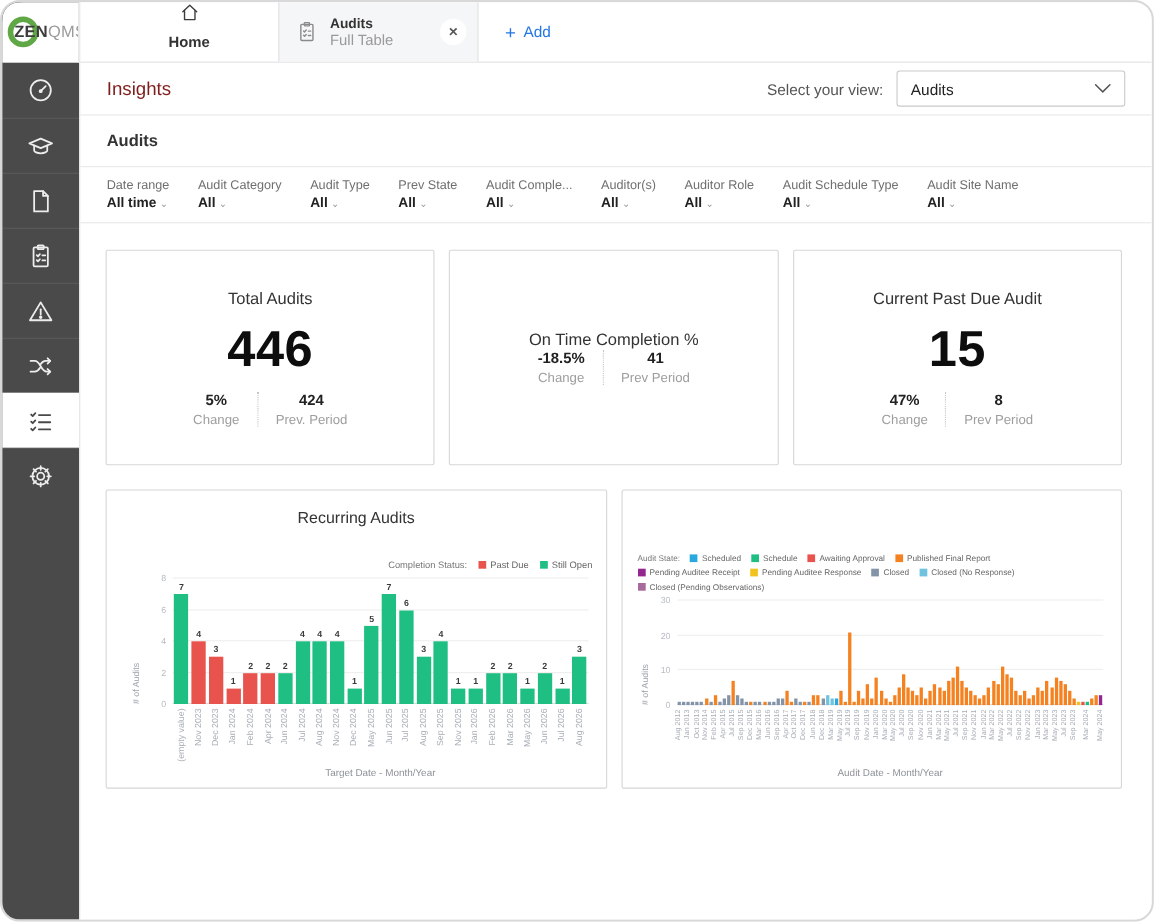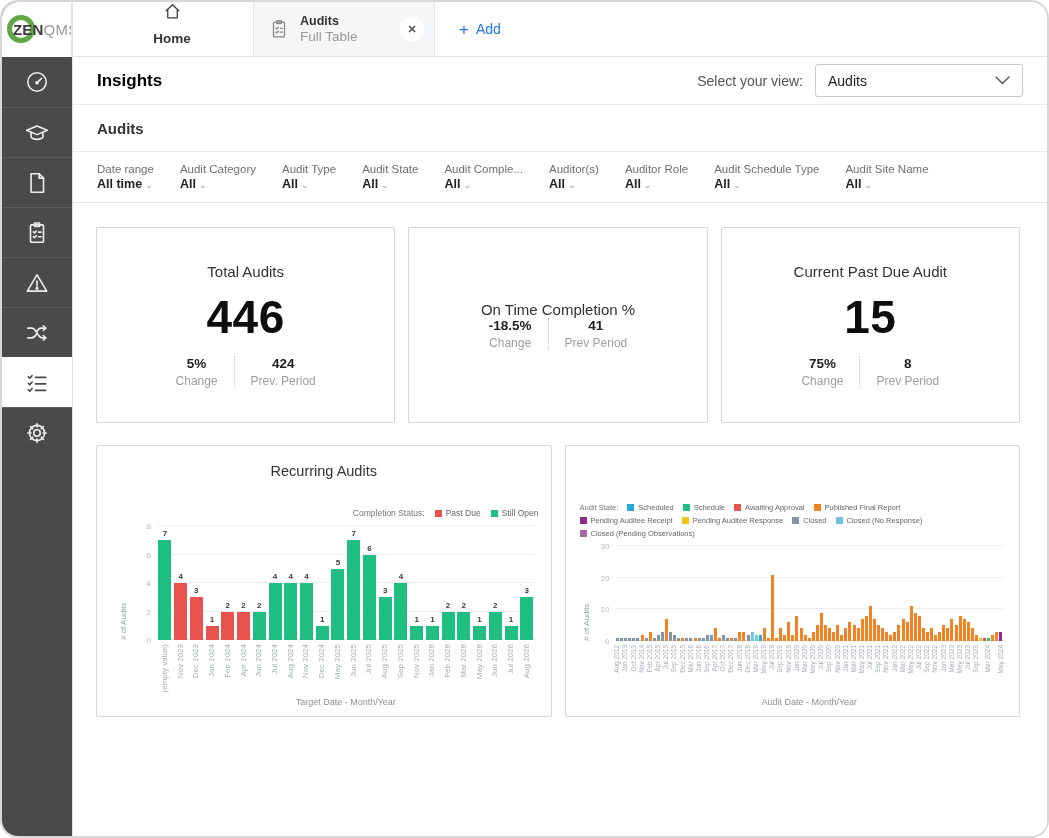--- a/index.html
+++ b/index.html
@@ -59,21 +59,21 @@
   .tab-close {
     width:24px; height:24px; border-radius:50%; background:#fff; flex:0 0 auto;
     display:flex; align-items:center; justify-content:center;
     font-size:11px; font-weight:700; color:#555; cursor:pointer;
   }
   .add-btn { display:flex; align-items:center; gap:7px; padding:0 24px; color:#2376e5; cursor:pointer; }
   .add-btn .plus { font-size:17px; font-weight:400; line-height:1; }
   .add-btn .lbl { font-size:14px; }
 
   .insights-row { height:48px; flex:0 0 48px; display:flex; align-items:center; padding:0 24px; border-bottom:1px solid #e8e8e8; }
-  .insights-row h1 { margin:0; font-size:17px; font-weight:700; color:#000000; }
+  .insights-row h1 { margin:0; font-size:17px; font-weight:400; color:#7f1d1d; }
   .view-group { margin-left:auto; display:flex; align-items:center; gap:12px; }
   .view-label { font-size:14px; color:#555;text-align:right; }
   .select-box {
     width:208px; height:33px; border:1px solid #c9c9c9; border-radius:3px; background:#fff;
     display:flex; align-items:center; padding:0 12px; cursor:pointer;
   }
   .select-box .val { font-size:14px; color:#222; }
   .select-box svg { margin-left:auto; width:15px; height:9px; stroke:#555; fill:none; stroke-width:1.4; stroke-linecap:round; }
 
   .section-row { height:47px; flex:0 0 47px; display:flex; align-items:center; padding:0 24px; border-bottom:1px solid #e8e8e8; }
@@ -274,21 +274,21 @@
         </div>
         <div class="filter">
           <div class="f-label">Audit Category</div>
           <div class="f-value">All<span class="chev">⌄</span></div>
         </div>
         <div class="filter">
           <div class="f-label">Audit Type</div>
           <div class="f-value">All<span class="chev">⌄</span></div>
         </div>
         <div class="filter">
-          <div class="f-label">Audit State</div>
+          <div class="f-label">Prev State</div>
           <div class="f-value">All<span class="chev">⌄</span></div>
         </div>
         <div class="filter">
           <div class="f-label">Audit Comple...</div>
           <div class="f-value">All<span class="chev">⌄</span></div>
         </div>
         <div class="filter">
           <div class="f-label">Auditor(s)</div>
           <div class="f-value">All<span class="chev">⌄</span></div>
         </div>
@@ -333,21 +333,21 @@
                 <div class="v">41</div>
                 <div class="l">Prev Period</div>
               </div>
             </div>
           </div>
           <div class="kpi-card">
             <div class="kpi-title">Current Past Due Audit</div>
             <div class="kpi-value">15</div>
             <div class="kpi-stats">
               <div class="kpi-stat">
-                <div class="v">75%</div>
+                <div class="v">47%</div>
                 <div class="l">Change</div>
               </div>
               <div class="kpi-stat">
                 <div class="v">8</div>
                 <div class="l">Prev Period</div>
               </div>
             </div>
           </div>
         </div>
       <div class="charts-row">

